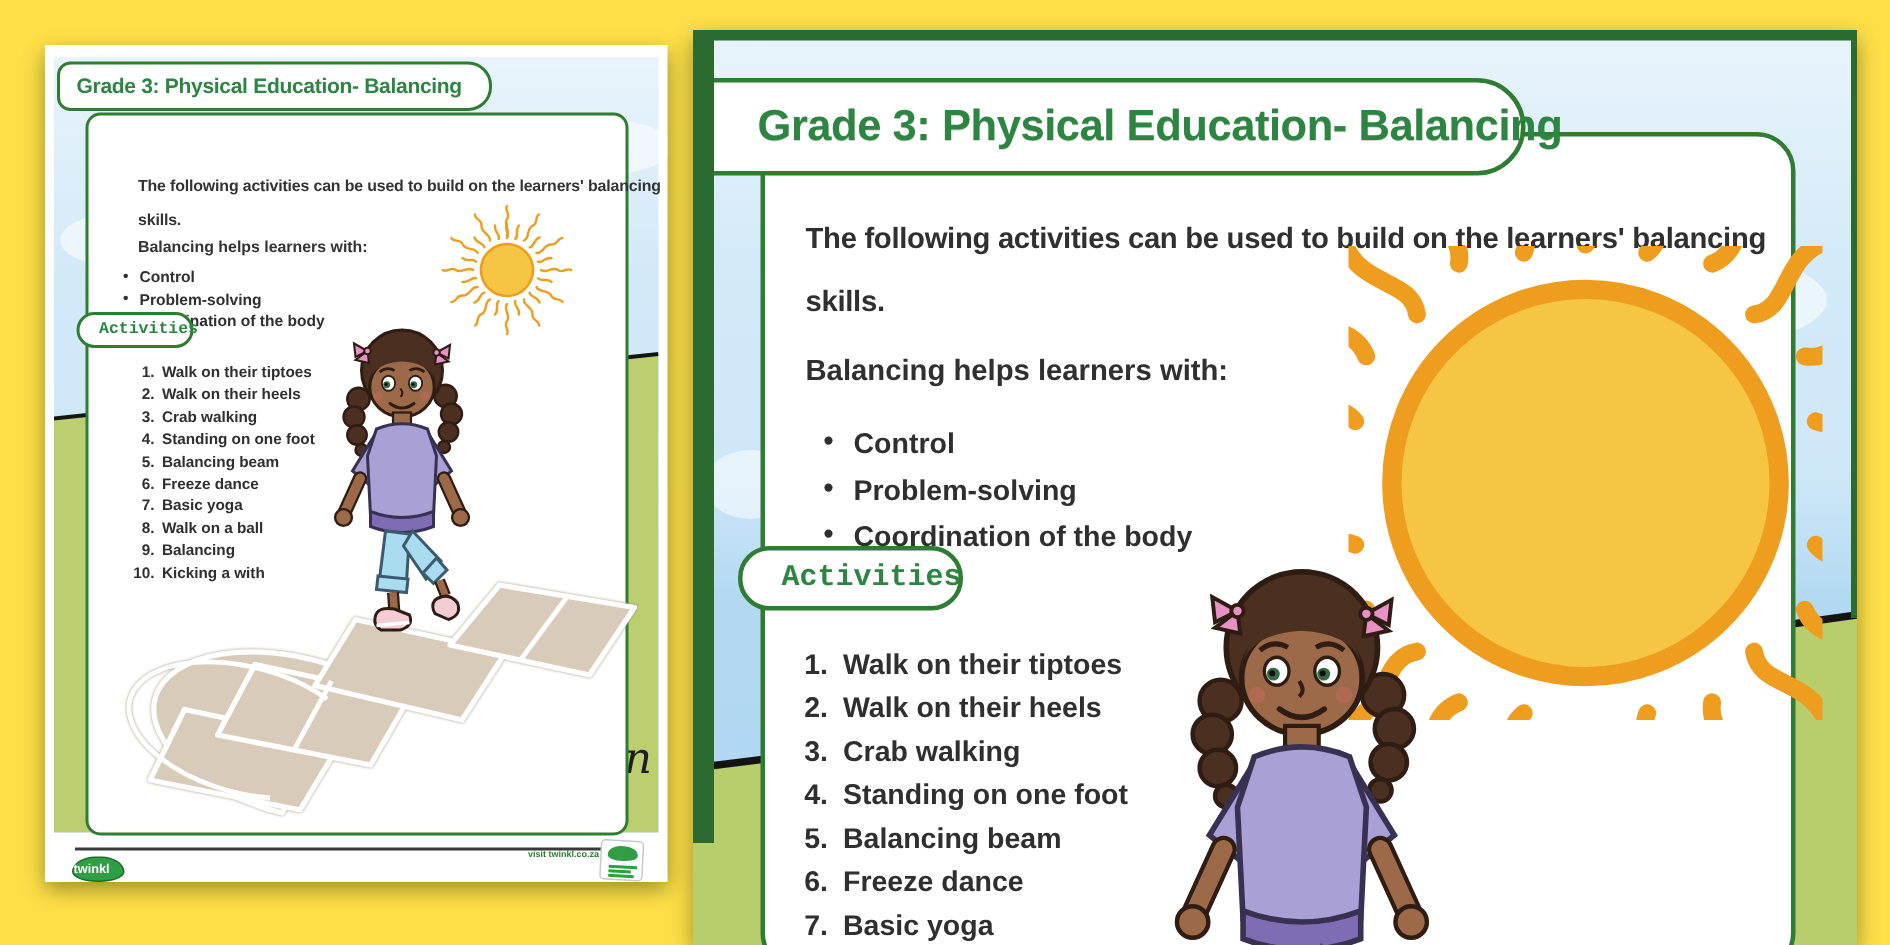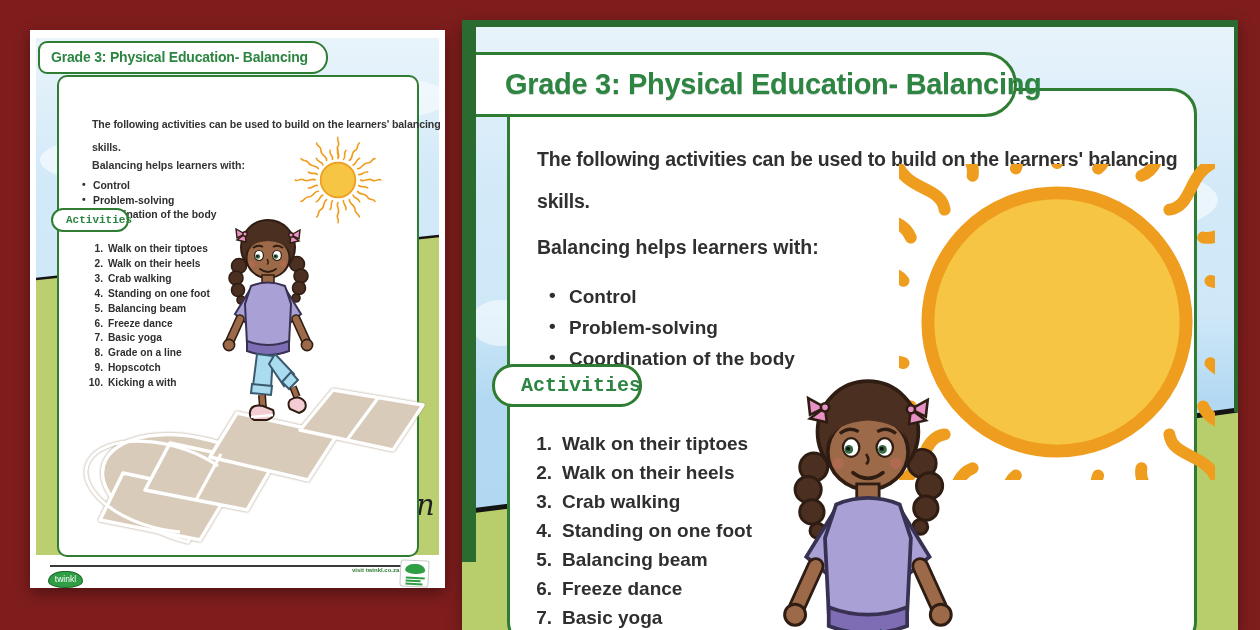--- a/index.html
+++ b/index.html
@@ -1,16 +1,16 @@
 <!DOCTYPE html>
 <html><head>
 <meta charset="utf-8">
 <style>
   html,body{margin:0;padding:0;}
-  .stage{position:relative;width:1260px;height:630px;background:#7f1d1d;overflow:hidden;
+  .stage{position:relative;width:1260px;height:630px;background:#fde047;overflow:hidden;
          font-family:"Liberation Sans",sans-serif;}
   .stage *{box-sizing:border-box;}
 
   
   .pagecard{position:absolute;background:#fff;box-shadow:0 5px 14px rgba(0,0,0,.38);overflow:hidden;}
   .scene-sky{position:absolute;background:linear-gradient(180deg,#e9f4fb 0%,#d2e9f8 28%,#cfe8f8 48%,#b3d9f2 62%,#afd6f1 100%);}
   .cloud{position:absolute;background:#fff;border-radius:50%;}
   .frame{position:absolute;background:#fff;border:2.5px solid #2e7d32;}
   .banner{position:absolute;background:#fff;border:2.5px solid #2e7d32;color:#2c8540;font-weight:bold;}
   .badge{position:absolute;background:#fff;border:2px solid #2e7d32;color:#2c8540;font-weight:bold;font-family:Liberation Mono, monospace;}
@@ -41,21 +41,21 @@
   .pl-acts li{line-height:14.9px;}
   .pl-acts li::before{width:17px;margin-right:5px;}
   .pl-sun{position:absolute;left:251px;top:93px;width:114px;height:114px;z-index:4;}
   .pl-hop{position:absolute;left:38px;top:352px;width:358px;height:166px;z-index:4;}
   .pl-girl{position:absolute;left:175px;top:184px;width:125px;height:242px;z-index:5;}
   .pl-watermark{position:absolute;left:386px;top:458px;z-index:2;font-family:"DejaVu Serif",serif;
                 font-style:italic;font-size:29px;color:#1e1e1e;}
   .pl-footline{position:absolute;left:20px;top:535px;width:376px;height:1.8px;background:#3a3a3a;z-index:6;}
   .pl-logo{position:absolute;left:18px;top:541px;width:35px;height:17px;background:#2f9e44;
            border:1.2px solid #1c6b2a;border-radius:46% 46% 50% 50%/62% 62% 42% 42%;
-           color:#fff;font-weight:normal;font-size:8.5px;text-align:center;line-height:15px;z-index:6;}
+           color:#fff;font-weight:bold;font-size:8.5px;line-height:15px;z-index:6;}
   .pl-visit{position:absolute;left:322px;top:537px;font-size:6px;font-weight:bold;color:#2e7d32;z-index:6;}
   .pl-badge2{position:absolute;left:370px;top:530px;width:29px;height:27px;background:#fff;
              border:1px solid #c9c9c9;border-radius:3px;transform:rotate(3deg);z-index:6;}
   .pl-badge2 .blob{position:absolute;left:4px;top:3px;width:20px;height:10px;background:#2f9e44;
                    border-radius:50% 50% 55% 55%/65% 65% 40% 40%;}
   .pl-badge2 .ln{position:absolute;left:5px;height:1.5px;background:#2f9e44;}
 
   
   .panel-right{left:462px;top:20px;width:776px;height:610px;}
   .pr-sky{left:0;top:0;width:776px;height:610px;}
@@ -231,22 +231,22 @@
     </div>
 
     <ol class="acts pl-acts">
       <li>Walk on their tiptoes</li>
       <li>Walk on their heels</li>
       <li>Crab walking</li>
       <li>Standing on one foot</li>
       <li>Balancing beam</li>
       <li>Freeze dance</li>
       <li>Basic yoga</li>
-      <li>Grade on a line</li>
-      <li>Hopscotch</li>
+      <li>Walk on a ball</li>
+      <li>Balancing</li>
       <li>Kicking a with</li>
     </ol>
 
     <svg class="pl-sun" viewBox="-70 -70 140 140">
       <use href="#sun-def" transform="scale(0.82)"></use>
     </svg>
 
     <svg class="pl-hop" viewBox="0 0 358 166" style="filter:drop-shadow(0 0 1.2px #a5917d);">
       <g fill="#d9cbba" stroke="#fff" stroke-width="3.5" stroke-linejoin="round">
         <path d="M170,68 A98,52 15 1 0 120,160 Z"></path>

